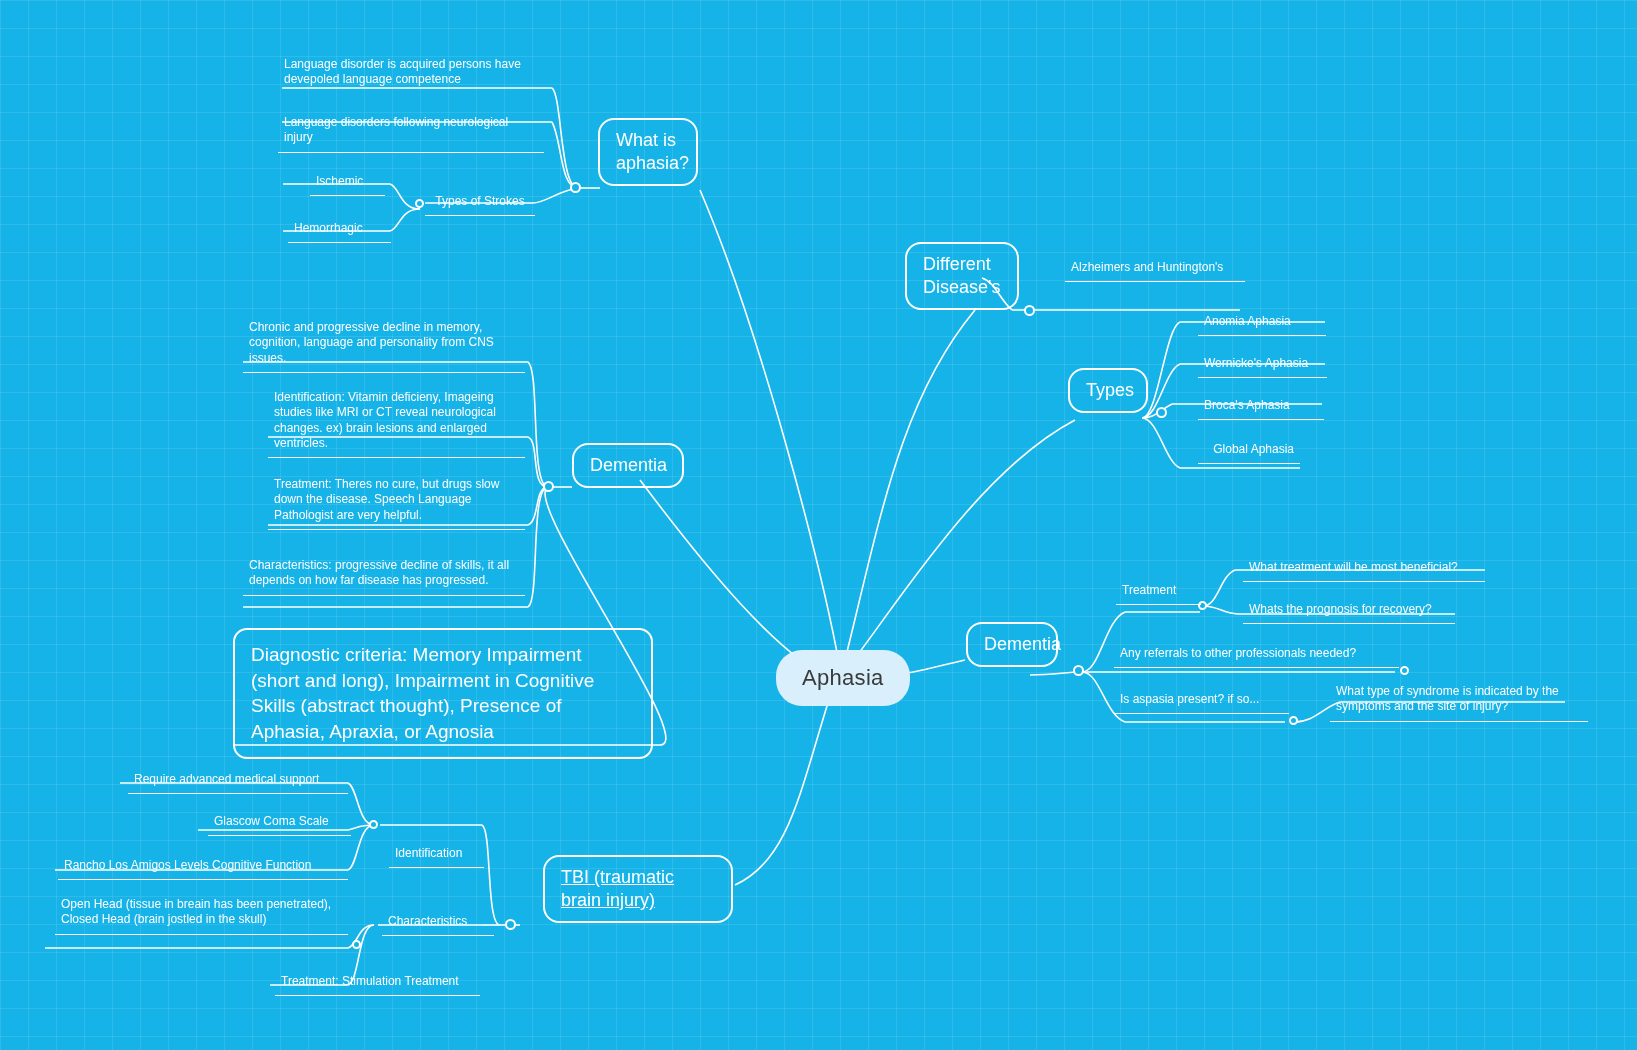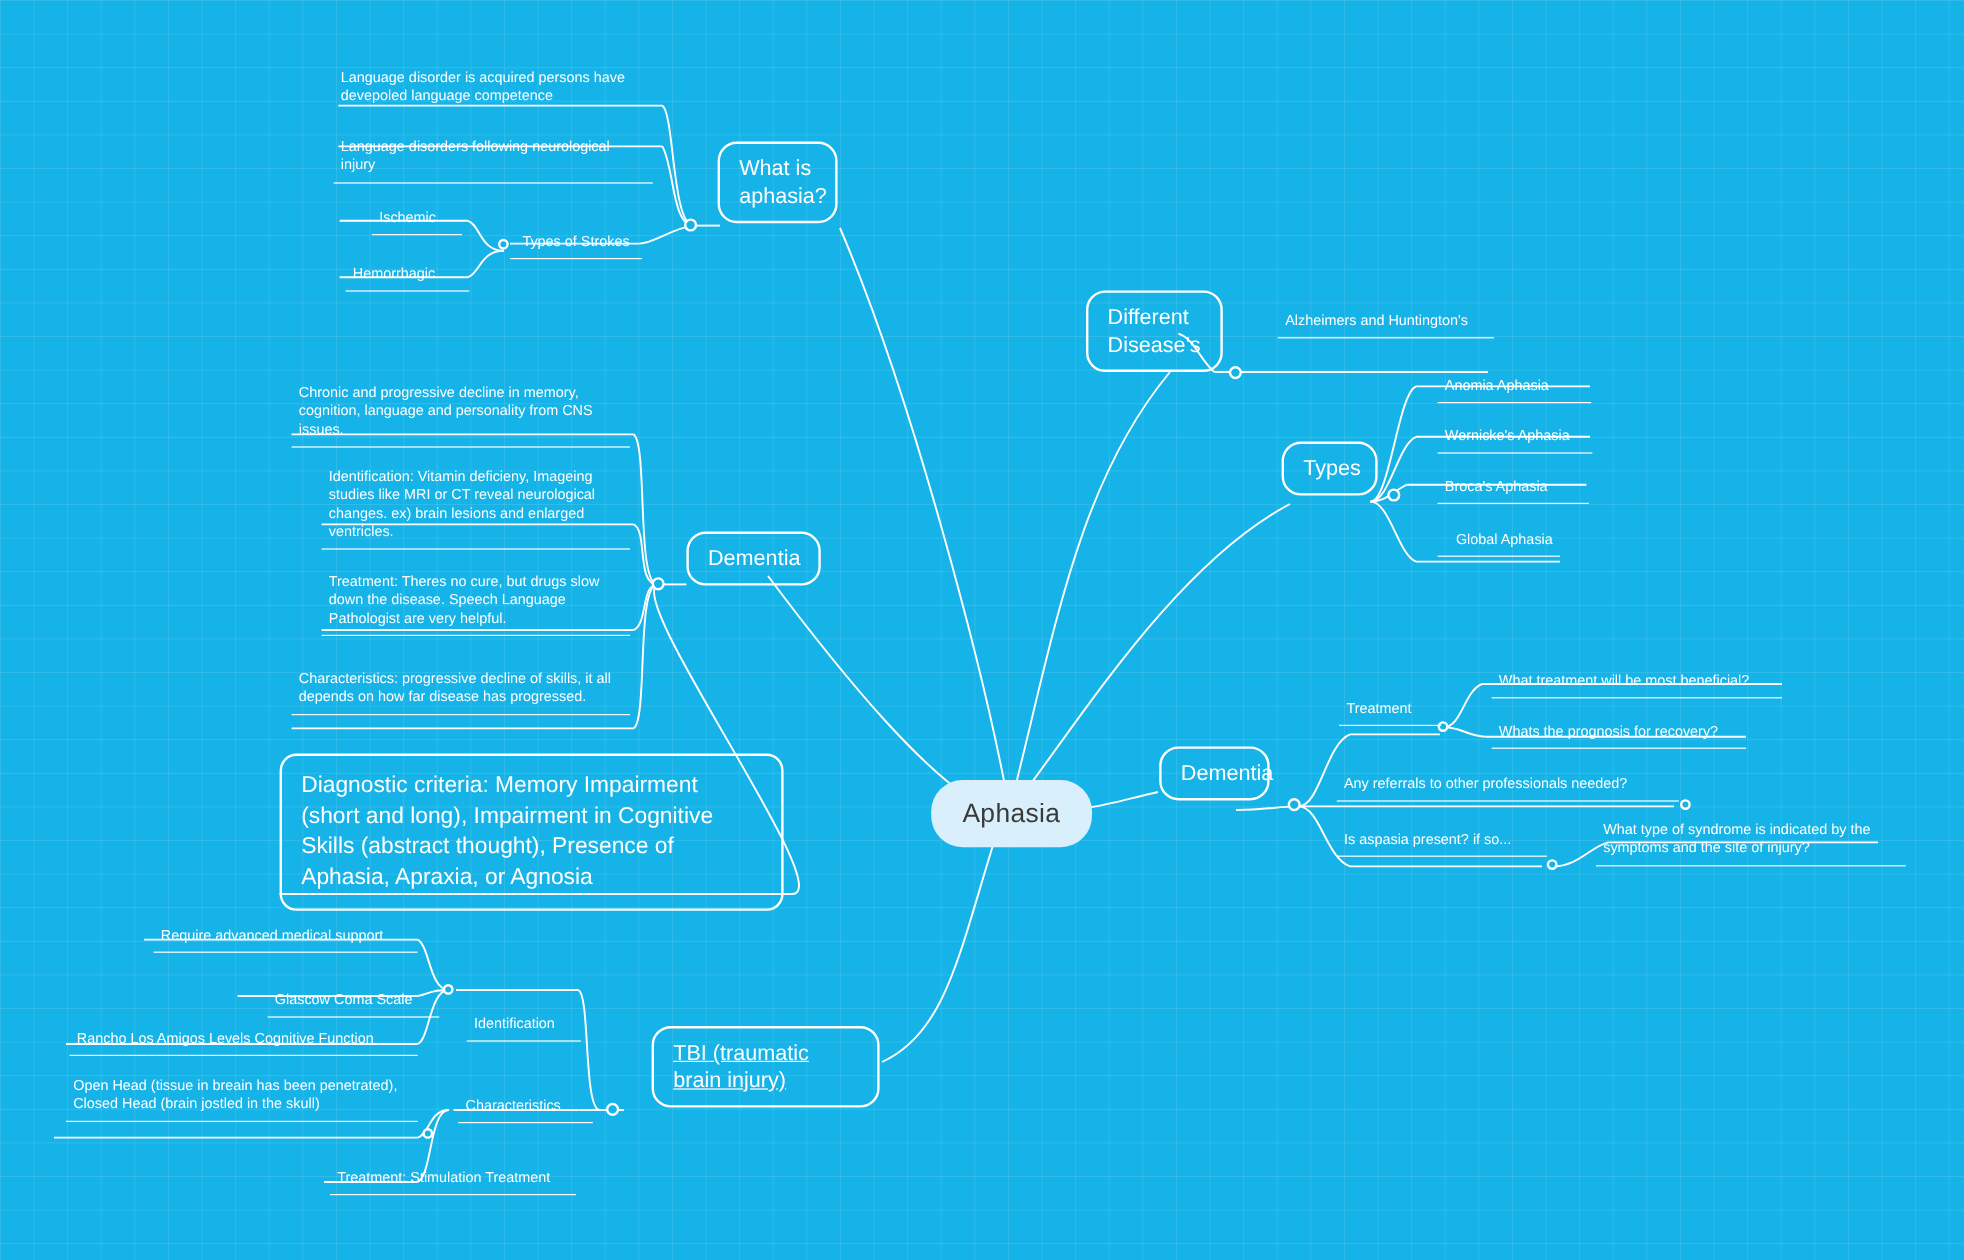--- a/index.html
+++ b/index.html
@@ -212,18 +212,18 @@
   <div class="node leaf" style="left:243px; top:318px; width:282px;">Chronic and progressive decline in memory, cognition, language and personality from CNS issues.</div>
   <div class="node leaf" style="left:268px; top:475px; width:257px;">Treatment: Theres no cure, but drugs slow down the disease. Speech Language Pathologist are very helpful.</div>
   <div class="node leaf" style="left:268px; top:388px; width:257px;">Identification: Vitamin deficieny, Imageing studies like MRI or CT reveal neurological changes. ex) brain lesions and enlarged ventricles.</div>
   <div class="node leaf" style="left:243px; top:556px; width:282px;">Characteristics: progressive decline of skills, it all depends on how far disease has progressed.</div>
   <div class="node boxed" style="left:233px; top:628px; width:420px;">Diagnostic criteria: Memory Impairment (short and long), Impairment in Cognitive Skills (abstract thought), Presence of Aphasia, Apraxia, or Agnosia</div>
 
   <div class="node pill" style="left:543px; top:855px; width:190px;text-decoration:underline;">TBI (traumatic brain injury)</div>
   <div class="node leaf" style="left:389px; top:812px; width:95px;margin-top:32px;">Identification</div>
   <div class="node leaf" style="left:382px; top:912px; width:112px;">Characteristics</div>
   <div class="node leaf" style="left:128px; top:770px; width:220px;">Require advanced medical support</div>
-  <div class="node leaf" style="left:223px; top:812px; width:143px;margin-top:12px;">Glascow Coma Scale</div>
+  <div class="node leaf" style="left:208px; top:812px; width:143px;">Glascow Coma Scale</div>
   <div class="node leaf" style="left:58px; top:856px; width:290px;">Rancho Los Amigos Levels Cognitive Function</div>
   <div class="node leaf" style="left:55px; top:895px; width:293px;">Open Head (tissue in breain has been penetrated), Closed Head (brain jostled in the skull)</div>
   <div class="node leaf" style="left:275px; top:972px; width:205px;">Treatment: Stimulation Treatment</div>
 
 </div>
 
 </body></html>

